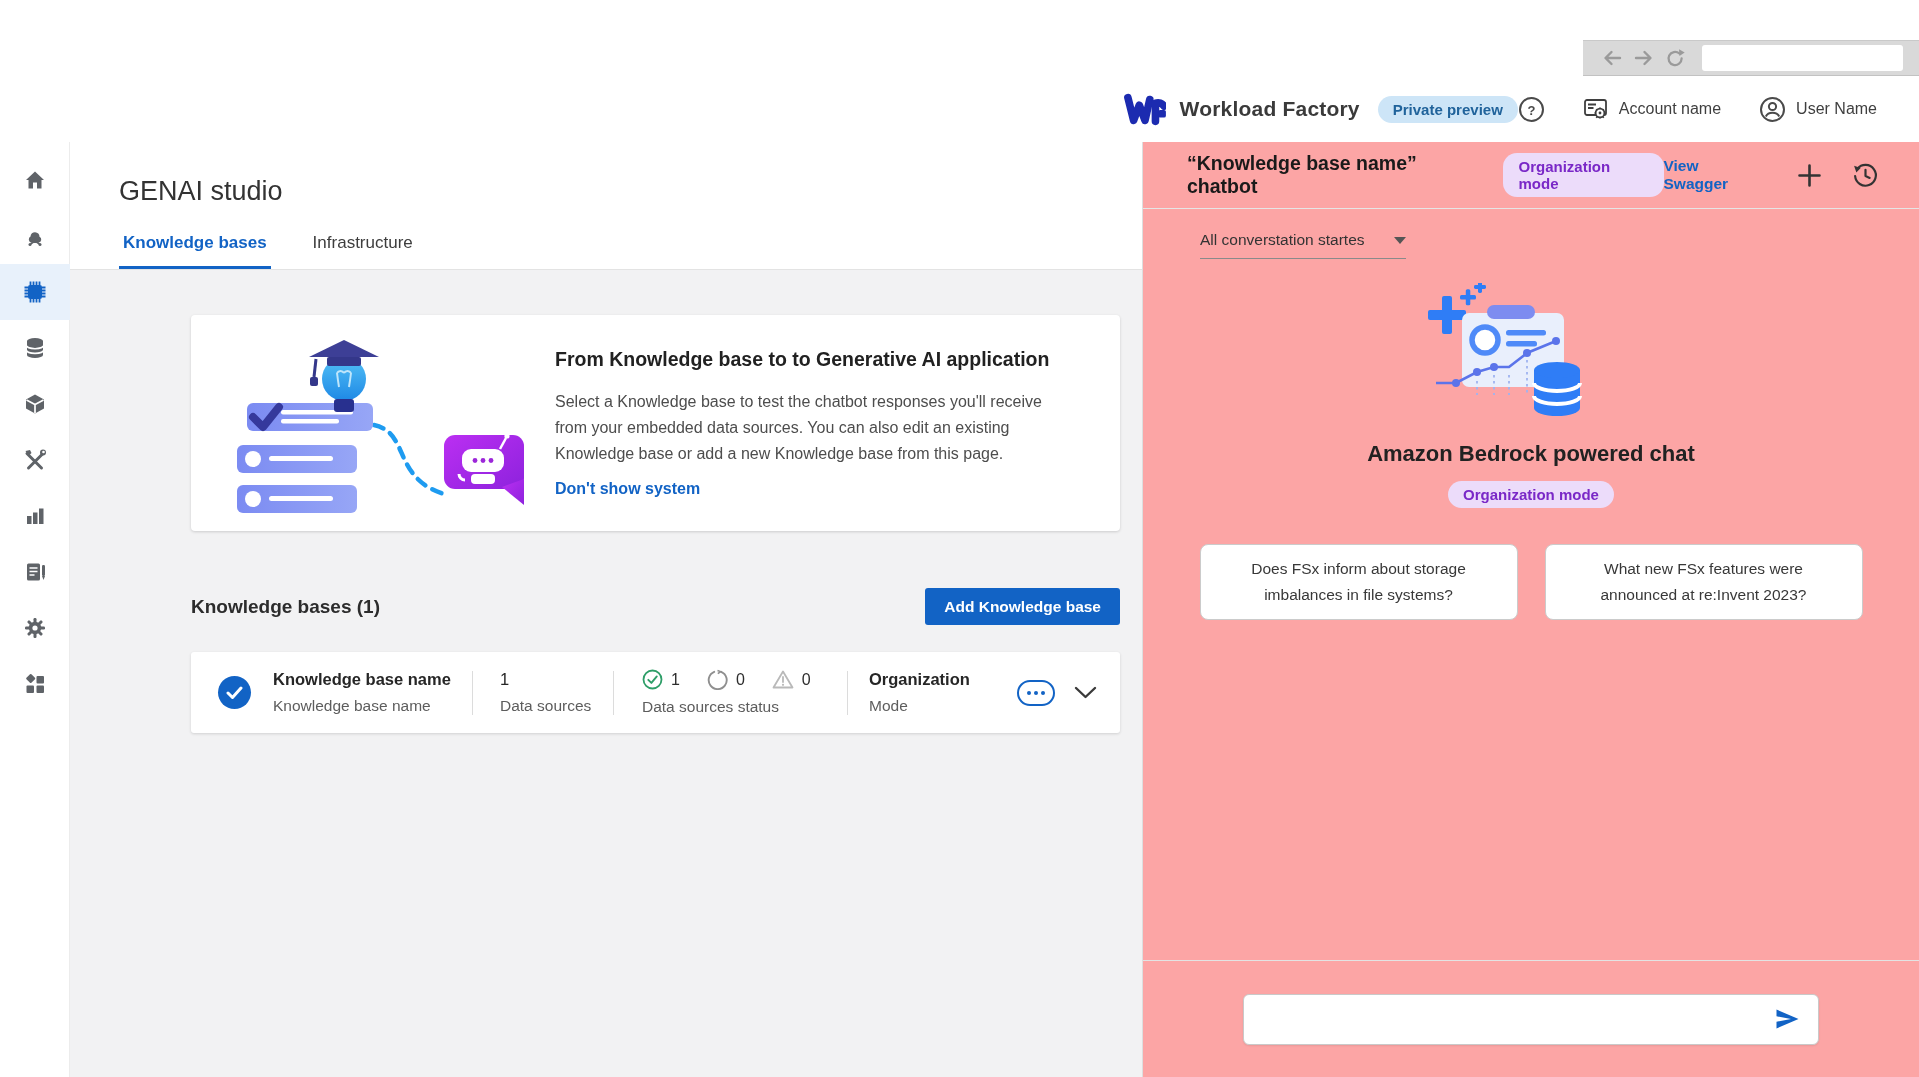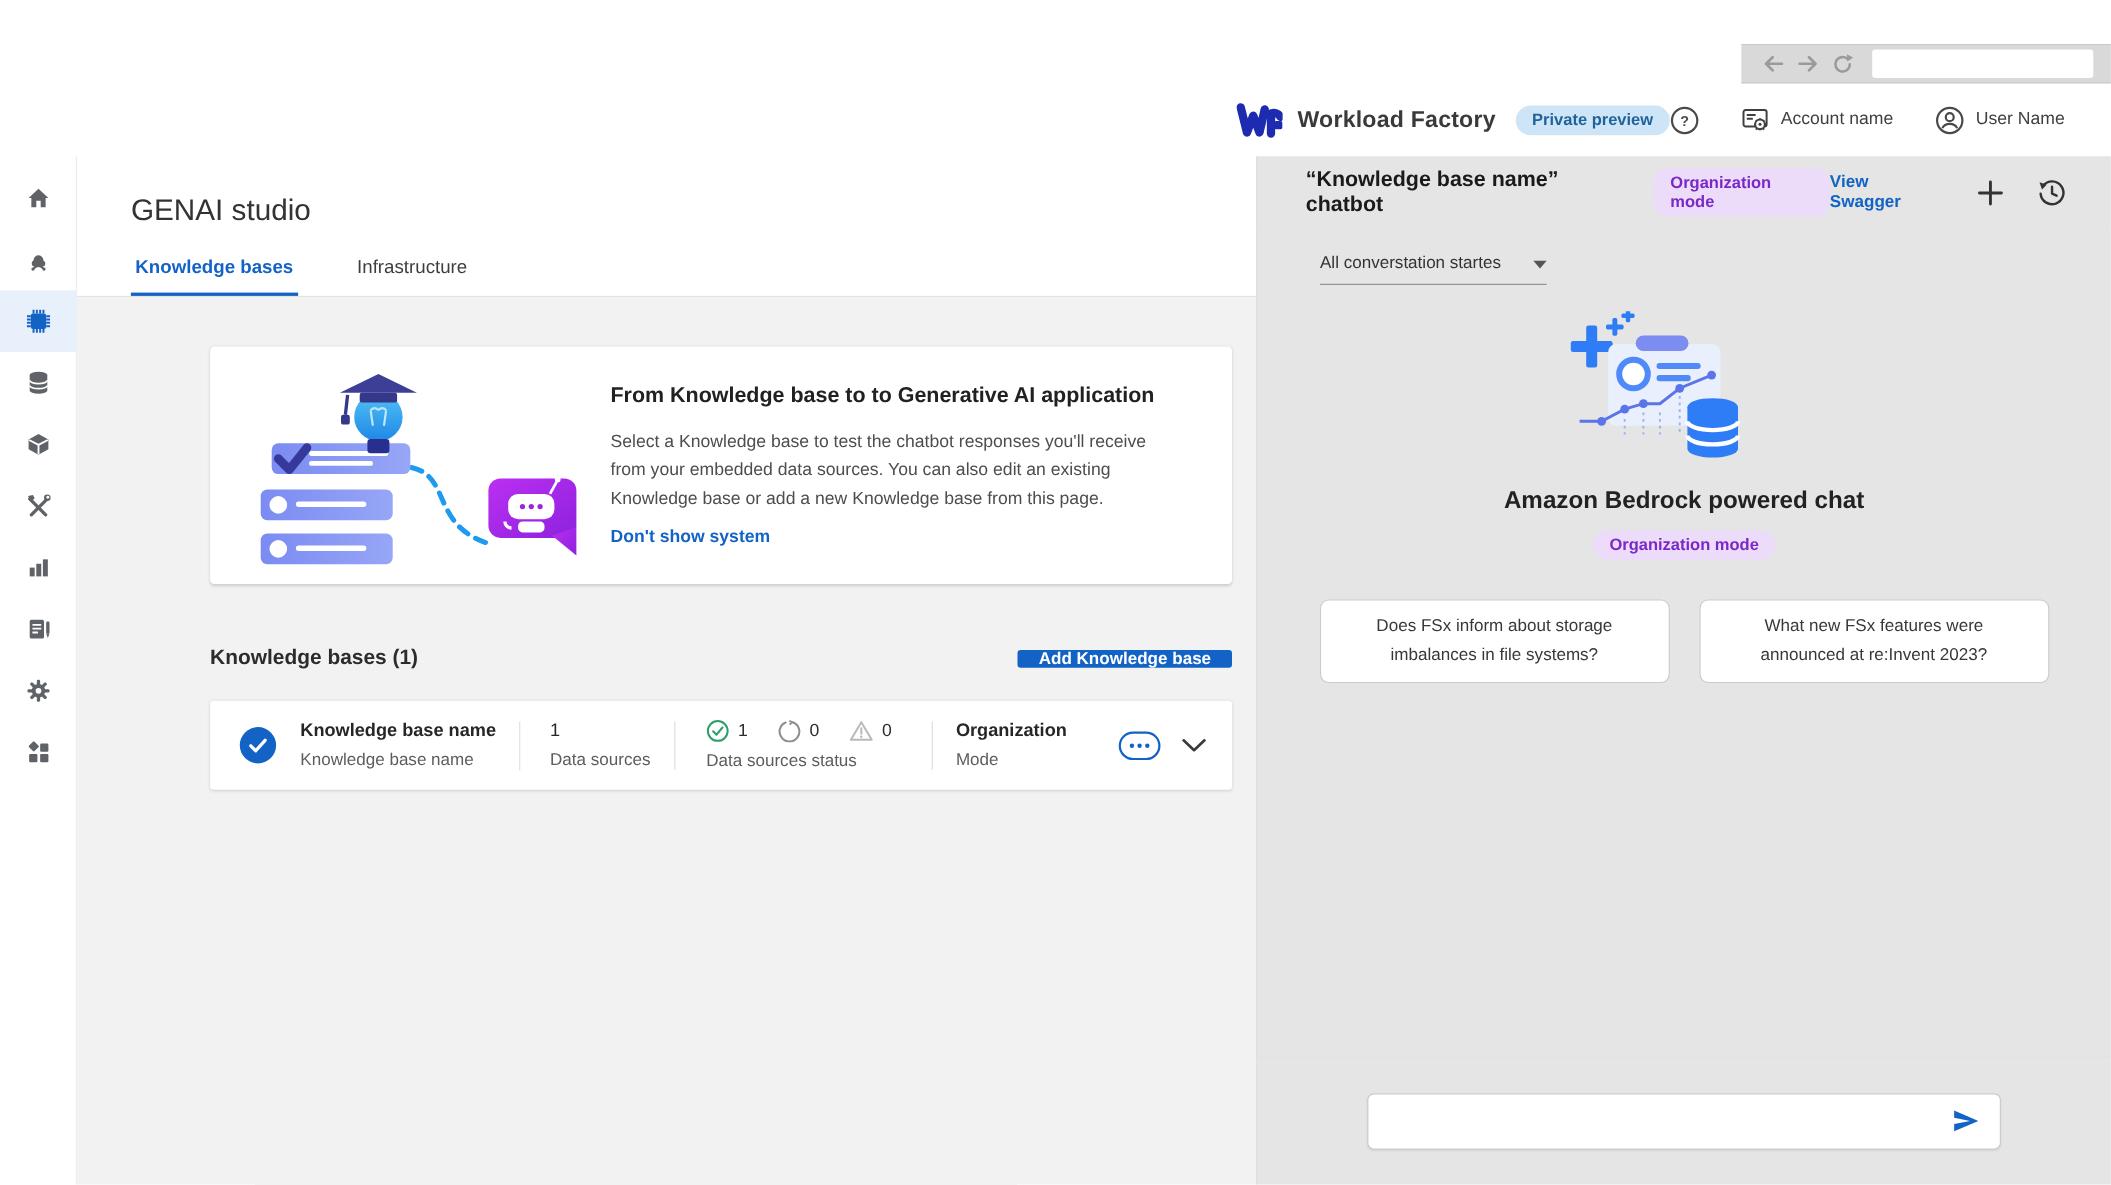--- a/index.html
+++ b/index.html
@@ -27,54 +27,54 @@
 
   
   .workspace { flex:1; display:flex; min-height:0; }
   .sidebar { width:70px; background:#fff; border-right:1px solid #ececec; padding-top:10px; flex:none; }
   .side-item { width:70px; height:56px; display:flex; align-items:center; justify-content:center; cursor:pointer; color:#5f6368; }
   .side-item.active { background:#e8f1fb; color:#1263c5; }
 
   .main-col { flex:1; display:flex; flex-direction:column; min-width:0; }
   .title-area { background:#fff; padding:34px 0 0 49px; border-bottom:1px solid #e3e3e3; flex:none; }
   .page-title { font-size:27px; font-weight:400; color:#333; }
-  .tabs { display:flex; gap:50px; margin-top:26px; }
+  .tabs { display:flex; gap:38px; margin-top:26px; }
   .tab { font-size:17px; padding:0 4px 13px 4px; cursor:pointer; color:#3d3d3d; font-weight:500; border-bottom:3px solid transparent; }
   .tab.active { color:#1263c5; font-weight:700; border-bottom-color:#1263c5; }
 
   .content { flex:1; background:#f2f2f3; padding:45px 22px 0 121px; overflow:hidden; }
   .intro-card { width:929px; height:216px; background:#fff; border-radius:4px; box-shadow:0 1px 3px rgba(0,0,0,.16); display:flex; align-items:center; padding-left:28px; }
   .intro-text { margin-left:26px; width:516px; }
   .intro-title { font-size:19.5px; font-weight:700; color:#212121; }
   .intro-body { margin-top:18px; font-size:16px; color:#4d4d4d; line-height:1.62; }
   .intro-link { margin-top:13px; font-size:16px; font-weight:700; color:#1263c5; cursor:pointer; display:inline-block; }
 
   .kb-header { width:929px; margin-top:57px; display:flex; align-items:center; justify-content:space-between; }
   .kb-heading { font-size:19px; font-weight:700; color:#2c2c2c; }
-  .btn-primary { background:#1263c5; color:#fff; border:none; height:16px; padding:0 19px; border-radius:3px; font-size:15.5px; font-weight:600; font-family:"Liberation Sans",sans-serif; cursor:pointer; }
+  .btn-primary { background:#1263c5; color:#fff; border:none; height:37px; padding:0 19px; border-radius:3px; font-size:15.5px; font-weight:600; font-family:"Liberation Sans",sans-serif; cursor:pointer; }
 
   .kb-row { width:929px; height:81px; margin-top:27px; background:#fff; border-radius:3px; box-shadow:0 1px 3px rgba(0,0,0,.14); display:flex; align-items:center; }
   .chk-circle { width:33px; height:33px; border-radius:50%; background:#1263c5; margin-left:27px; flex:none; display:flex; align-items:center; justify-content:center; }
   .cell { display:flex; flex-direction:column; justify-content:center; }
   .cell .top { font-size:16.5px; color:#262626; font-weight:600; }
   .cell .top.normal { font-weight:400; }
   .cell .sub { font-size:15.5px; color:#5d5d5d; margin-top:8px; font-weight:400; }
   .vdiv { width:1px; height:44px; background:#dcdcdc; flex:none; }
   .c-name { margin-left:22px; width:199px; }
   .c-count { padding-left:27px; width:140px; }
   .c-status { padding-left:28px; width:233px; }
   .status-line { display:flex; align-items:center; gap:9px; }
   .status-group { display:flex; align-items:center; gap:8px; margin-right:18px; font-size:16px; color:#2d2d2d; }
   .c-mode { padding-left:21px; width:165px; }
   .ellipsis-btn { width:38px; height:26px; border:2px solid #1263c5; border-radius:13px; display:flex; align-items:center; justify-content:center; gap:3px; margin-left:4px; cursor:pointer; background:#fff; }
   .ellipsis-btn i { width:4px; height:4px; border-radius:50%; background:#1263c5; }
   .row-chevron { margin-left:19px; cursor:pointer; display:flex; }
 
   
-  .chat-panel { width:777px; background:#e5e5e5; border-left:1px solid #dedede; display:flex; flex-direction:column; flex:none; }
+  .chat-panel { width:777px; background:#fca5a5; border-left:1px solid #dedede; display:flex; flex-direction:column; flex:none; }
   .chat-header { height:67px; flex:none; display:flex; align-items:center; padding:0 40px 0 44px; border-bottom:1px solid #e5e5e5; }
   .chat-title { font-size:19.5px; font-weight:700; color:#1a1a1a; }
   .pill.purple { background:#ecdcfa; color:#7a28c7; font-size:15px; }
   .chat-header .pill.purple { margin-left:24px; }
   .swagger { margin-left:auto; font-size:15.5px; font-weight:700; color:#1263c5; cursor:pointer; }
   .icon-btn { display:flex; align-items:center; cursor:pointer; }
   .chat-body { flex:1; padding:0 57px; min-height:0; }
   .dropdown { margin-top:22px; width:206px; display:flex; align-items:center; justify-content:space-between; border-bottom:1px solid #8a8a8a; padding-bottom:9px; cursor:pointer; }
   .dropdown span { font-size:15.5px; color:#333; }
   .caret { width:0; height:0; border-left:6px solid transparent; border-right:6px solid transparent; border-top:7px solid #555; }

